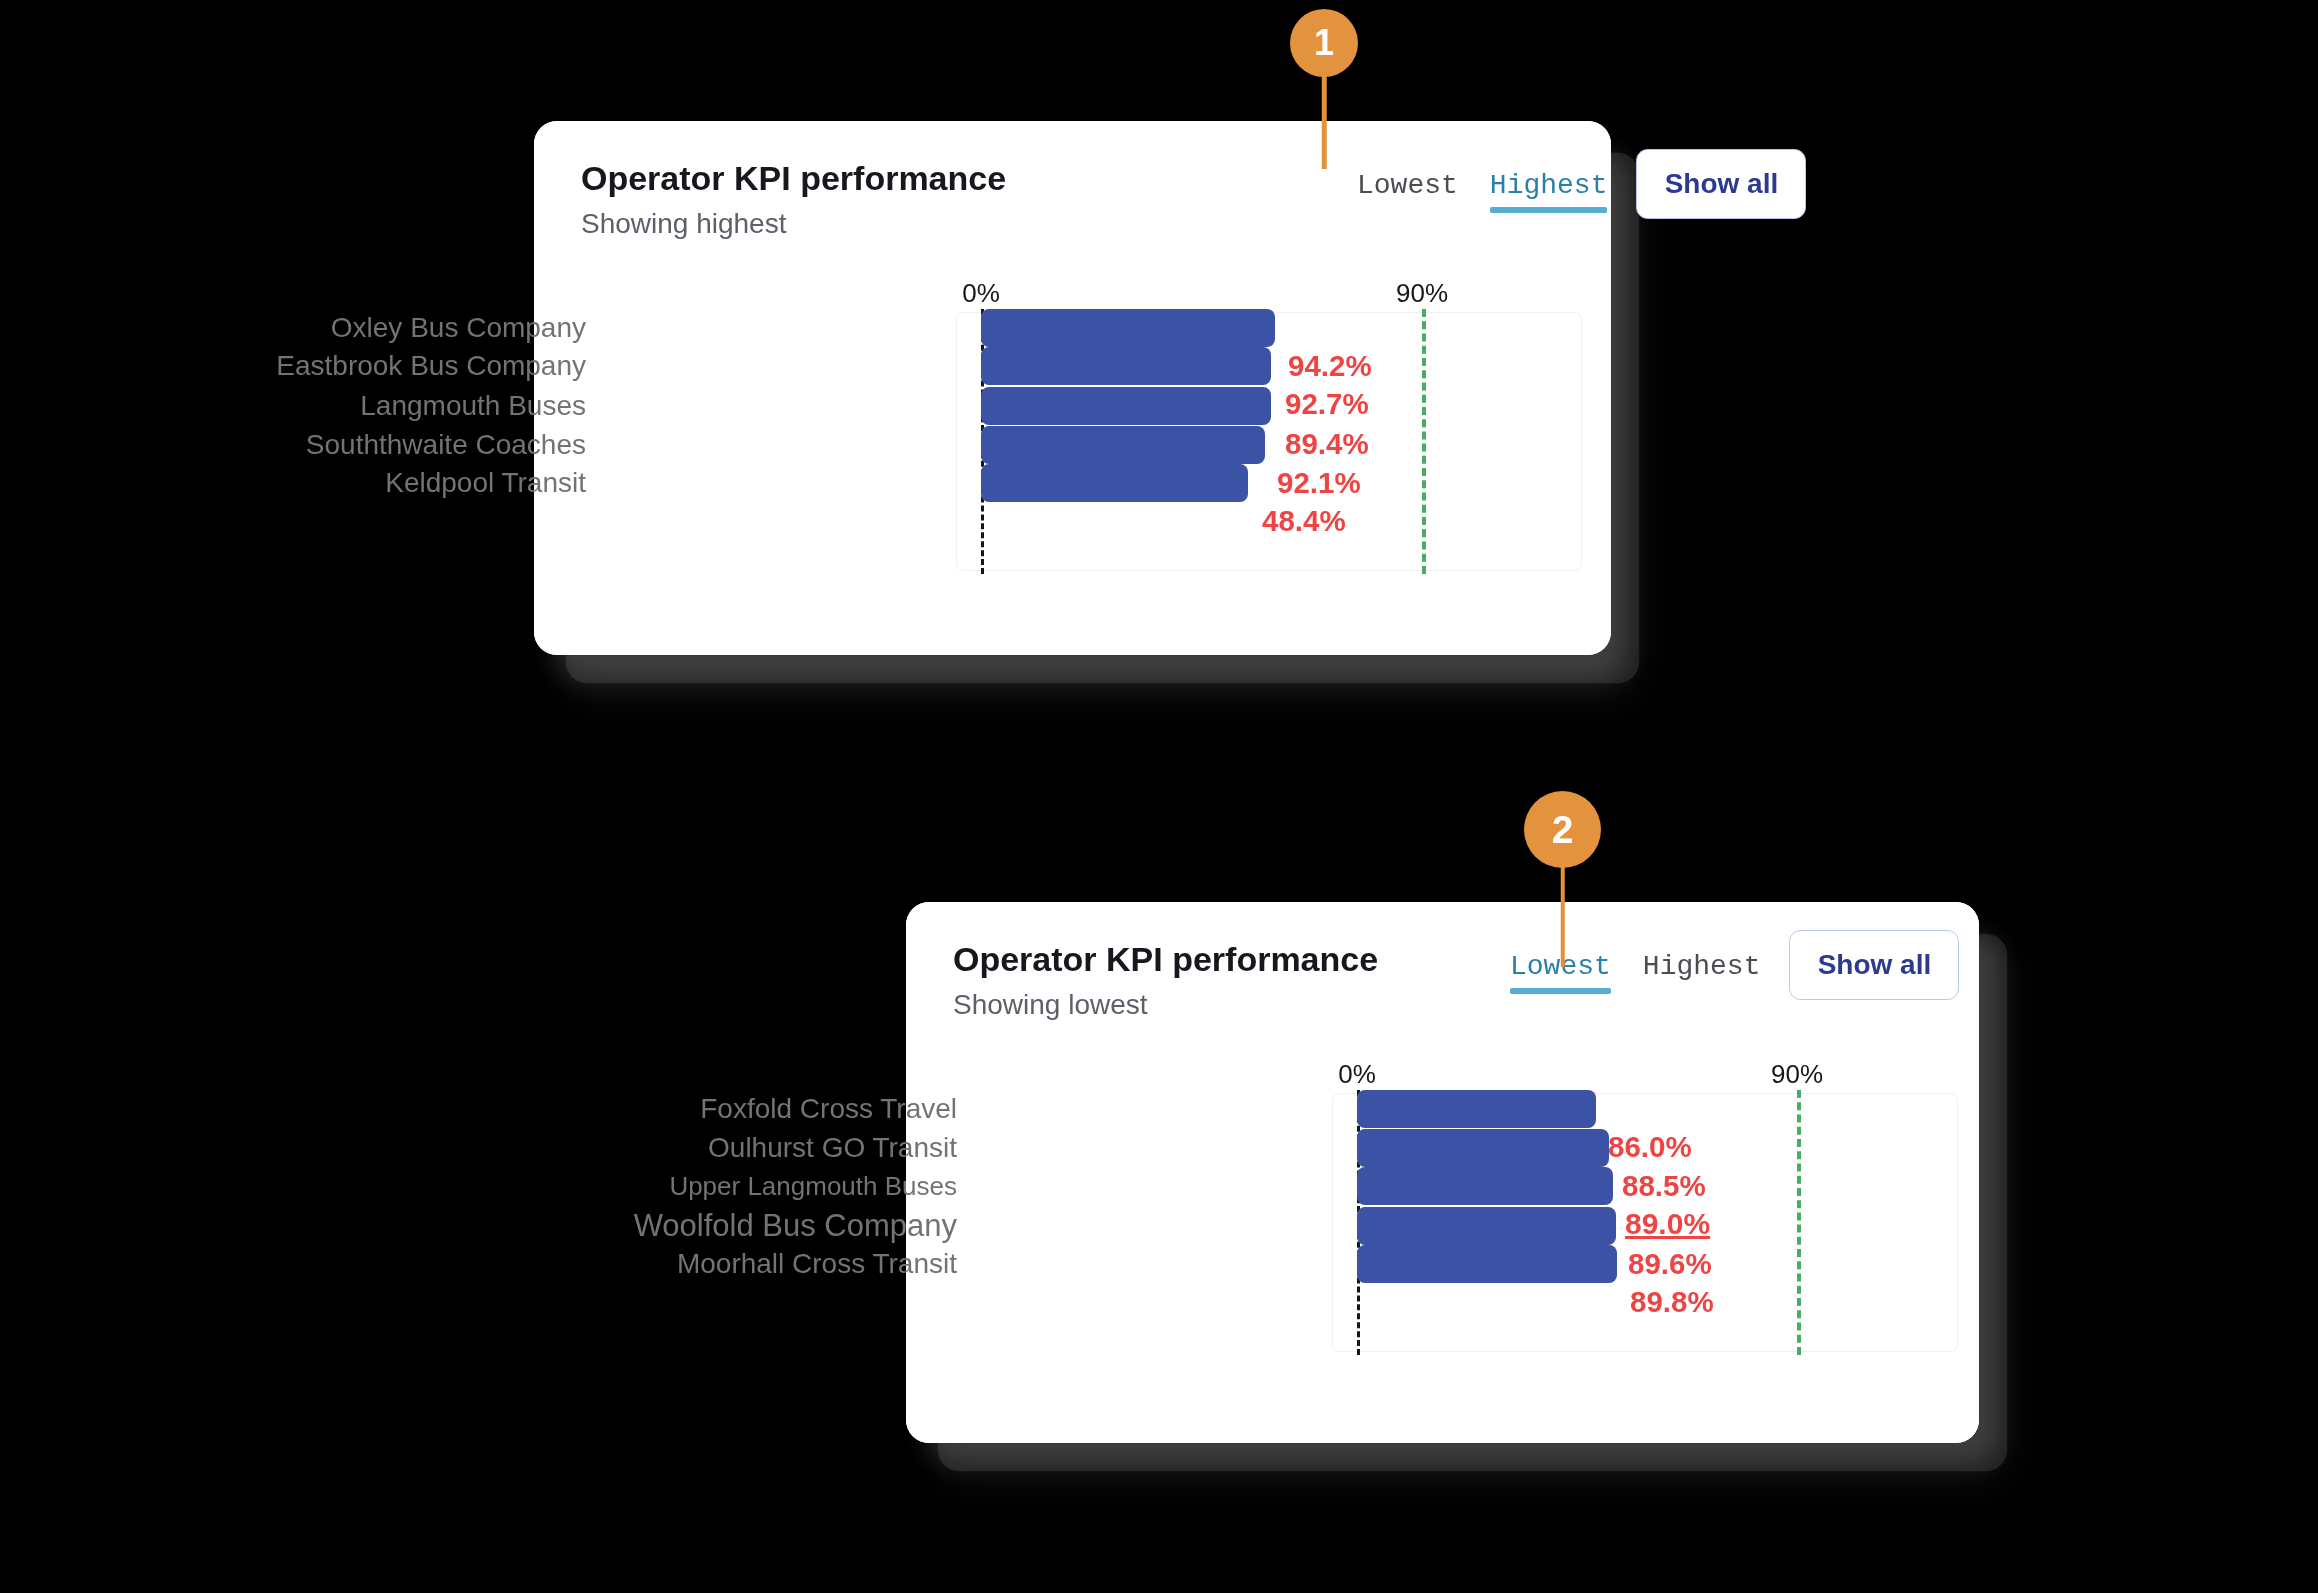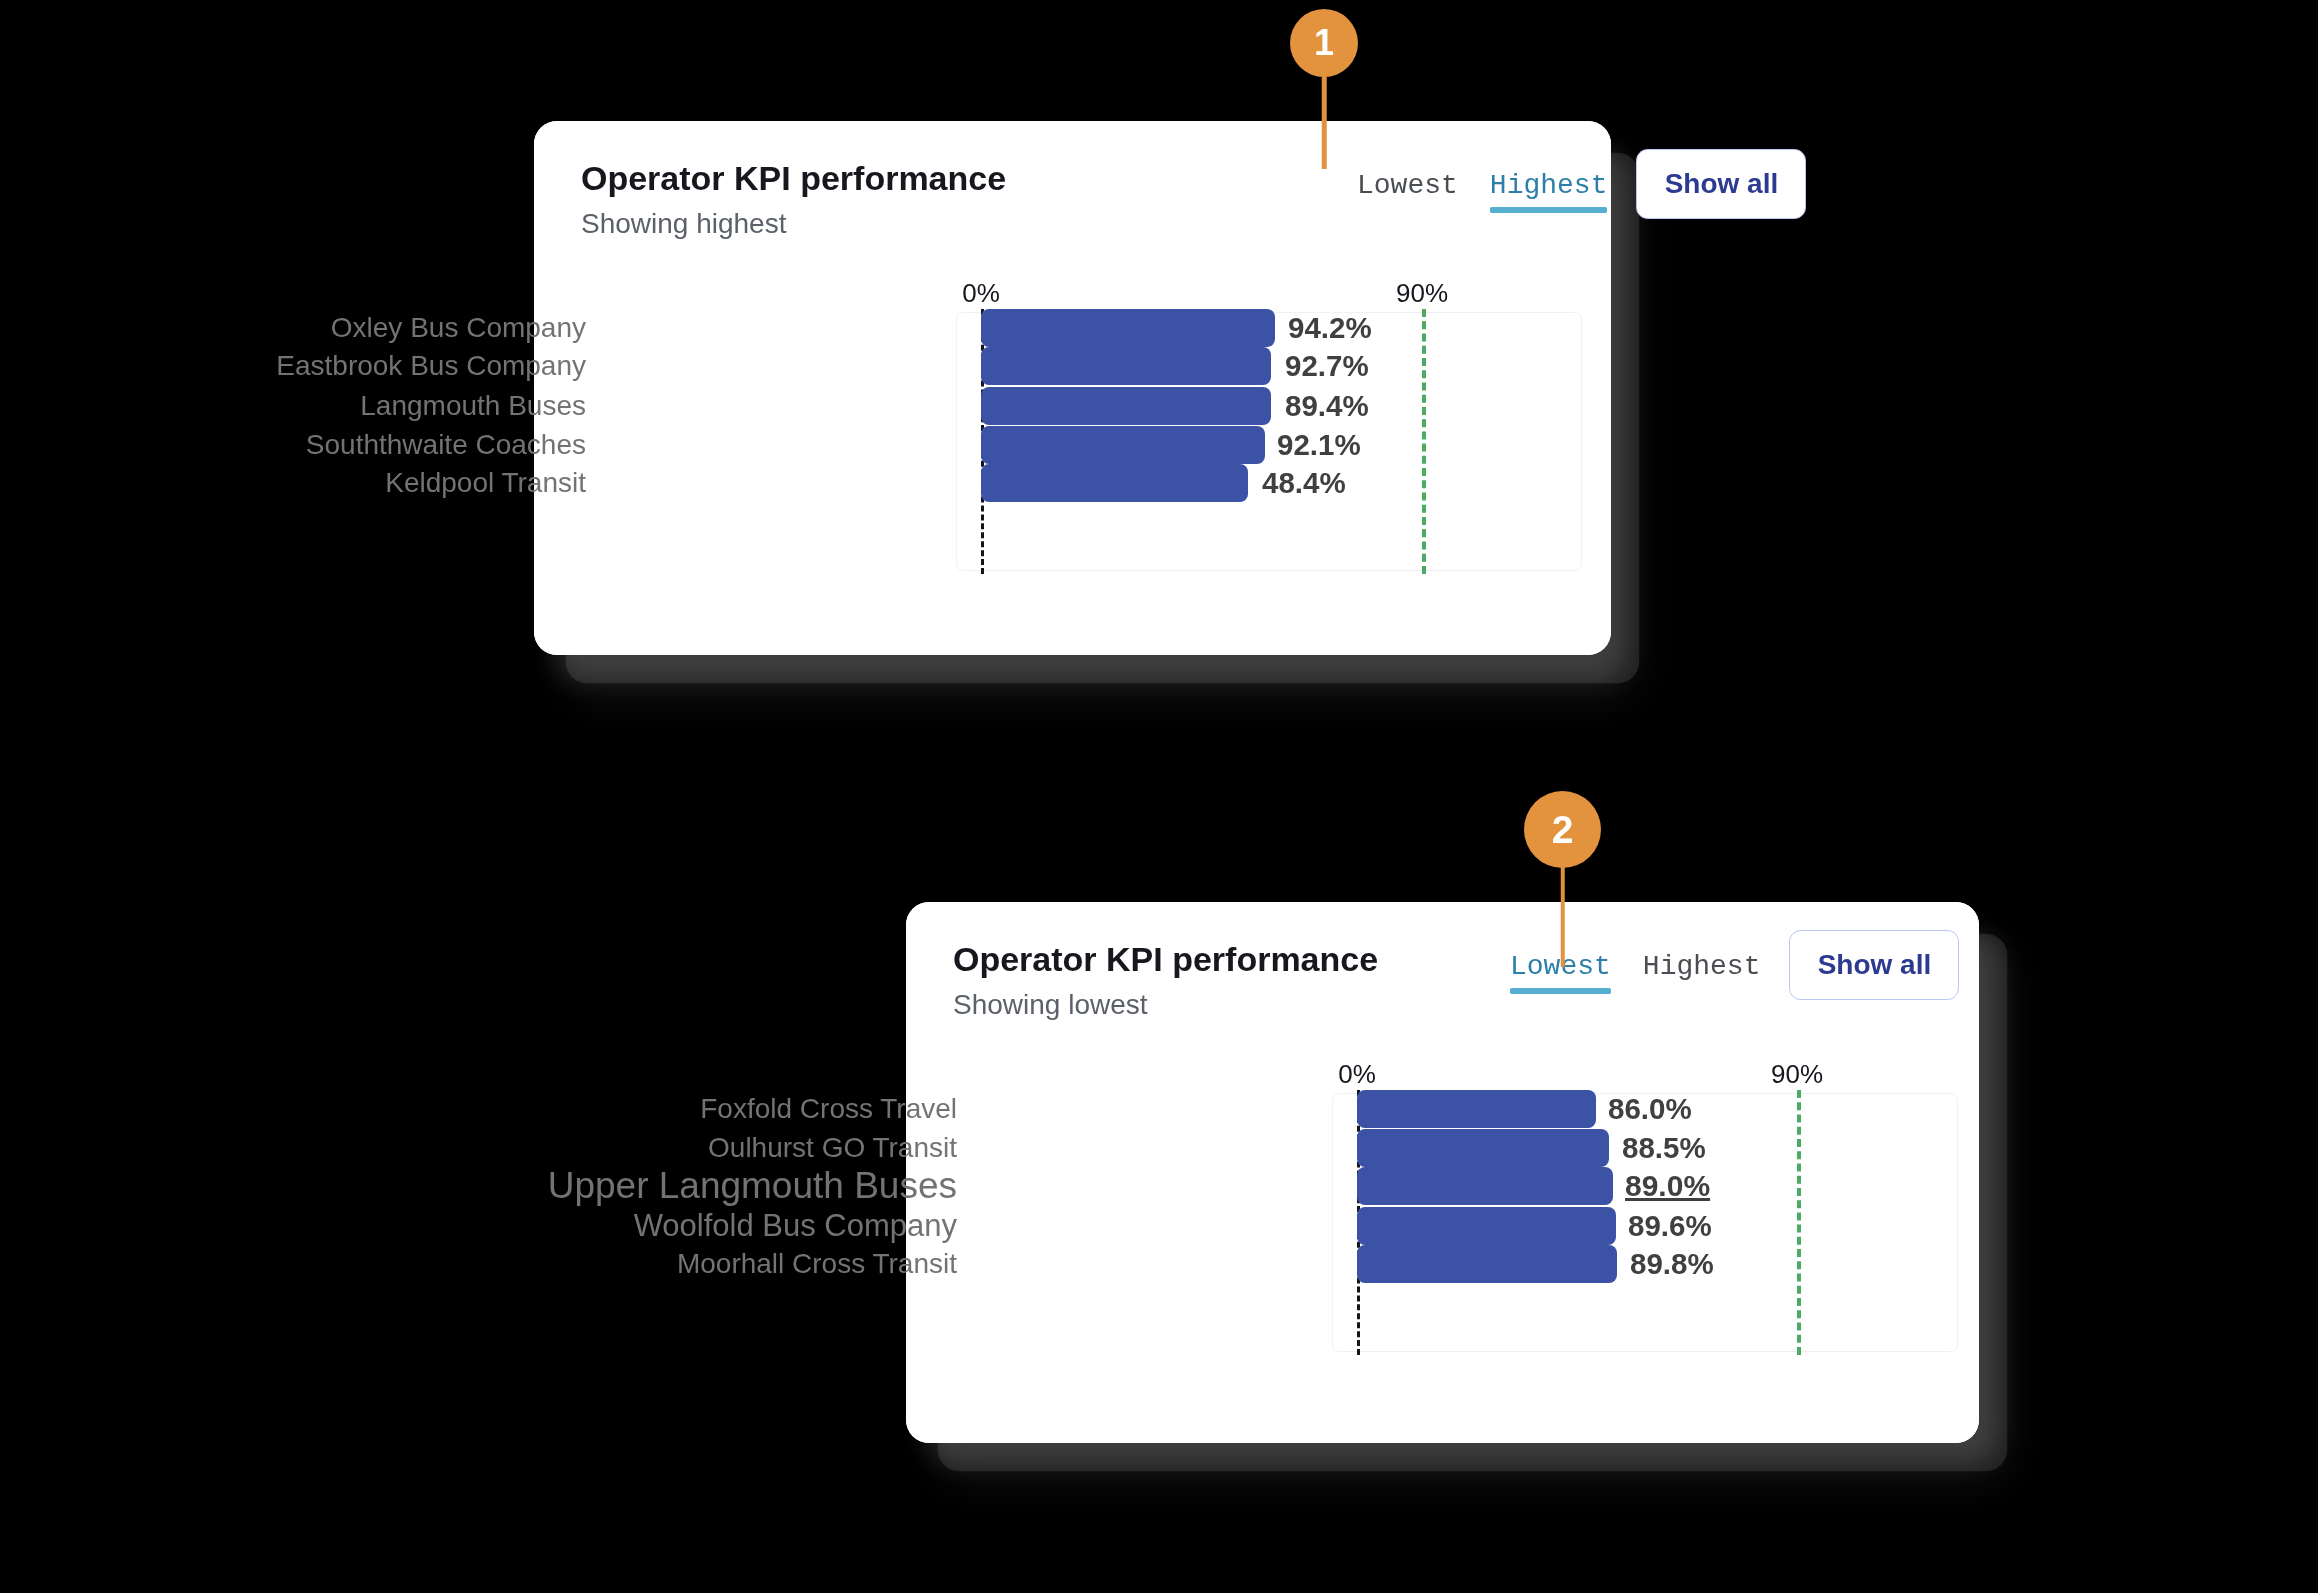--- a/index.html
+++ b/index.html
@@ -149,24 +149,25 @@
     transform: translateY(-50%);
   }
   .bar {
     position: absolute;
     background: #3b52a5;
     border-radius: 8px;
     transform: translateY(-50%);
   }
   .bar-value {
     position: absolute;
-    color: #404040;
+    color: #ef4444;
     font-weight: 700;
     white-space: nowrap;
     transform: translateY(-50%);
+    margin-top: 38px;
   }
 
   
   .callout { position: absolute; z-index: 40; }
   .callout-stem {
     position: absolute;
     width: 4.5px;
     background: #e2913c;
     left: 50%;
     transform: translateX(-50%);
@@ -294,21 +295,21 @@
       <div class="target-line" style="left:891px;top:188px;height:265px;"></div>
 
       <div class="row-name" style="right:1022px;top:207px;font-size:28px;">Foxfold Cross Travel</div>
       <div class="bar" style="left:451px;top:207px;width:239px;height:38px;"></div>
       <div class="bar-value" style="left:702px;top:207px;font-size:29.5px;">86.0%</div>
 
       <div class="row-name" style="right:1022px;top:246px;font-size:28px;">Oulhurst GO Transit</div>
       <div class="bar" style="left:451px;top:246px;width:252px;height:38px;"></div>
       <div class="bar-value" style="left:716px;top:246px;font-size:29.5px;">88.5%</div>
 
-      <div class="row-name" style="right:1022px;top:284px;font-size:37px;">Upper Langmouth Buses</div>
+      <div class="row-name" style="right:1022px;top:284px;font-size:26px;">Upper Langmouth Buses</div>
       <div class="bar" style="left:451px;top:284px;width:256px;height:38px;"></div>
       <div class="bar-value" style="left:719px;top:284px;font-size:30px;text-decoration:underline;">89.0%</div>
 
       <div class="row-name" style="right:1022px;top:324px;font-size:31px;">Woolfold Bus Company</div>
       <div class="bar" style="left:451px;top:324px;width:259px;height:38px;"></div>
       <div class="bar-value" style="left:722px;top:324px;font-size:29.5px;">89.6%</div>
 
       <div class="row-name" style="right:1022px;top:362px;font-size:28px;">Moorhall Cross Transit</div>
       <div class="bar" style="left:451px;top:362px;width:260px;height:38px;"></div>
       <div class="bar-value" style="left:724px;top:362px;font-size:29.5px;">89.8%</div>

